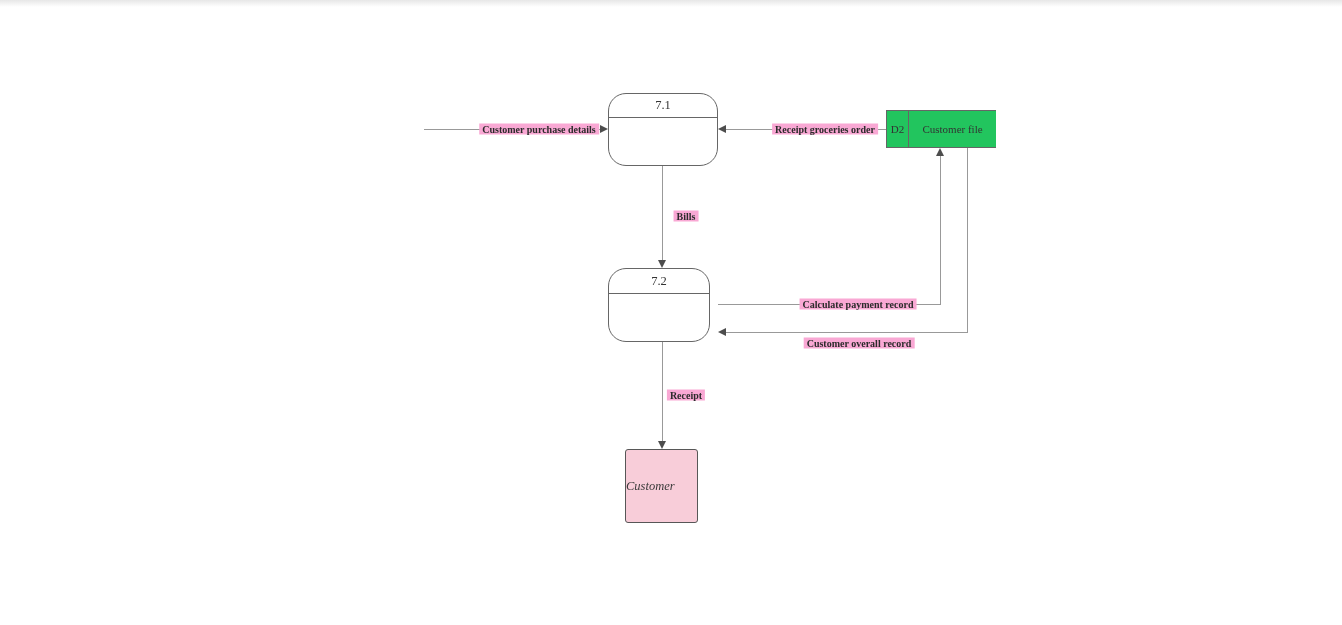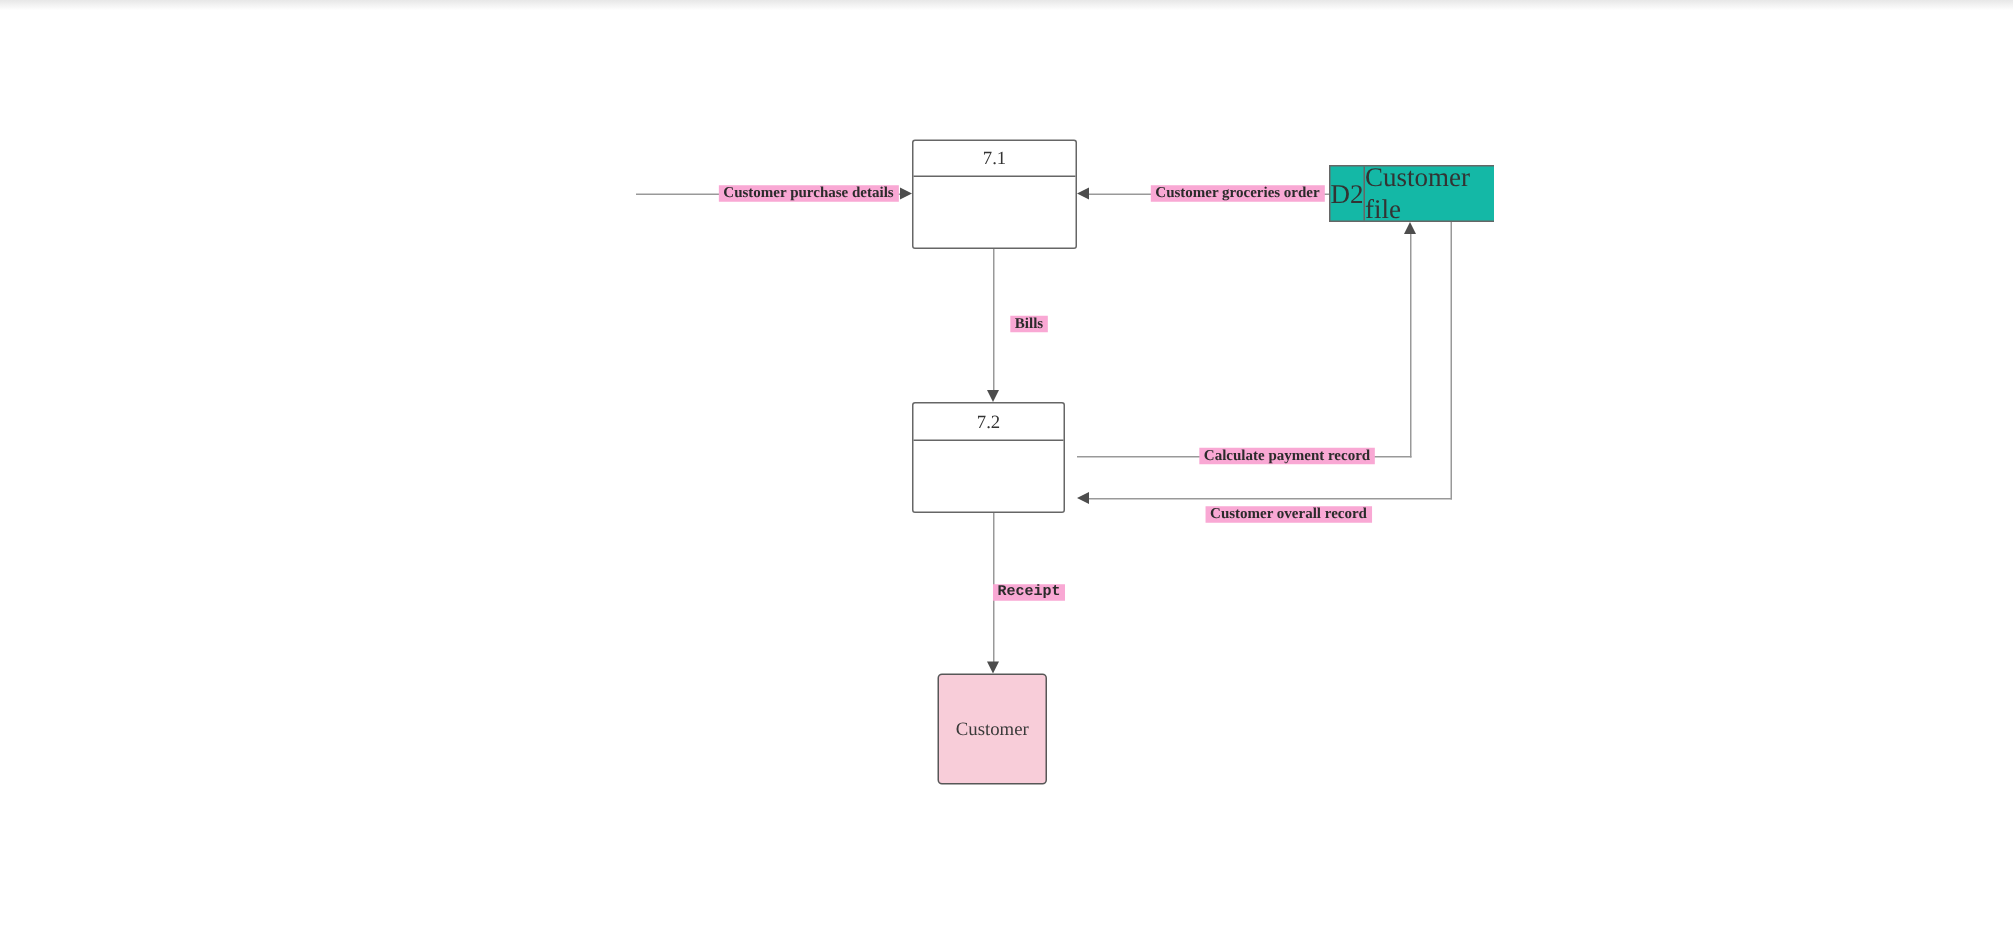--- a/index.html
+++ b/index.html
@@ -23,84 +23,84 @@
   .arr-up   {border-left:4px solid transparent;border-right:4px solid transparent;border-bottom:8px solid #4d4d4d;}
   
   .flow-label{
     position:absolute;transform:translate(-50%,-50%);
     background:#f9a8d4;padding:0 3px;white-space:nowrap;
     font-size:10px;font-weight:bold;color:#2b2b2b;line-height:1.1;margin-left:24px;
   }
   
   .process{
     position:absolute;background:#ffffff;border:1px solid #666666;
-    border-radius:2px;box-sizing:border-box;display:flex;flex-direction:column;
+    border-radius:18px;box-sizing:border-box;display:flex;flex-direction:column;
     color:#333333;font-size:12.5px;
   }
   .process .hdr{
     flex:0 0 auto;border-bottom:1px solid #666666;
     display:flex;align-items:center;justify-content:center;
   }
   .process .body{
     flex:1 1 auto;display:flex;align-items:center;justify-content:center;
     text-align:center;line-height:1.2;
   }
   .process .body span{display:inline-block;max-width:86px;}
   
   .datastore{
-    position:absolute;box-sizing:border-box;background:#14b8a6;
+    position:absolute;box-sizing:border-box;background:#22c55e;
     border-top:1px solid #666666;border-bottom:1px solid #666666;border-left:1px solid #666666;
-    display:flex;color:#333333;font-size:18px;
+    display:flex;color:#333333;font-size:11px;
   }
   .datastore .id-cell{
     flex:0 0 21px;border-right:1px solid #666666;
     display:flex;align-items:center;justify-content:center;
   }
   .datastore .name-cell{
     flex:1 1 auto;display:flex;align-items:center;justify-content:center;
   }
   
   .entity{
     position:absolute;box-sizing:border-box;background:#f8cdd9;border:1px solid #575757;
-    border-radius:3px;display:flex;align-items:center;justify-content:center;
-    color:#3a3a3a;font-size:12.5px;
+    border-radius:3px;display:flex;align-items:center;
+    color:#3a3a3a;font-size:12.5px;font-style:italic;
   }
 </style>
 </head>
 <body>
 
 <div class="top-band"></div>
 
 <div style="position:absolute;left:0;top:0;width:1342px;height:625px;">
 
   <div class="hline" style="left:424px;top:129px;width:178px;"></div>
   <div class="arr arr-right" style="left:600px;top:125px;"></div>
   <div class="flow-label" style="left:515px;top:129px;">Customer purchase details</div>
 
   <div class="hline" style="left:726px;top:129px;width:160px;"></div>
   <div class="arr arr-left" style="left:718px;top:125px;"></div>
-  <div class="flow-label" style="left:801px;top:129px;">Customer groceries order</div>
+  <div class="flow-label" style="left:801px;top:129px;">Receipt groceries order</div>
 
   <div class="vline" style="left:662px;top:166px;height:95px;"></div>
   <div class="arr arr-down" style="left:658px;top:260px;"></div>
   <div class="flow-label" style="left:662px;top:216px;">Bills</div>
 
   <div class="hline" style="left:718px;top:304px;width:223px;"></div>
   <div class="vline" style="left:940px;top:155px;height:150px;"></div>
   <div class="arr arr-up" style="left:936px;top:148px;"></div>
   <div class="flow-label" style="left:834px;top:304px;">Calculate payment record</div>
 
   <div class="vline" style="left:967px;top:148px;height:185px;"></div>
   <div class="hline" style="left:726px;top:332px;width:242px;"></div>
   <div class="arr arr-left" style="left:718px;top:328px;"></div>
   <div class="flow-label" style="left:835px;top:343px;">Customer overall record</div>
 
   <div class="vline" style="left:662px;top:342px;height:100px;"></div>
   <div class="arr arr-down" style="left:658px;top:441px;"></div>
-  <div class="flow-label" style="left:662px;top:395px;font-family:Liberation Mono, monospace;">Receipt</div>
+  <div class="flow-label" style="left:662px;top:395px;">Receipt</div>
 
   <div class="process" style="left:608px;top:93px;width:110px;height:73px;">
     <div class="hdr" style="height:23px;">7.1</div>
   </div>
 
   <div class="process" style="left:608px;top:268px;width:102px;height:74px;">
     <div class="hdr" style="height:24px;">7.2</div>
   </div>
 
   <div class="datastore" style="left:886px;top:110px;width:110px;height:38px;">

